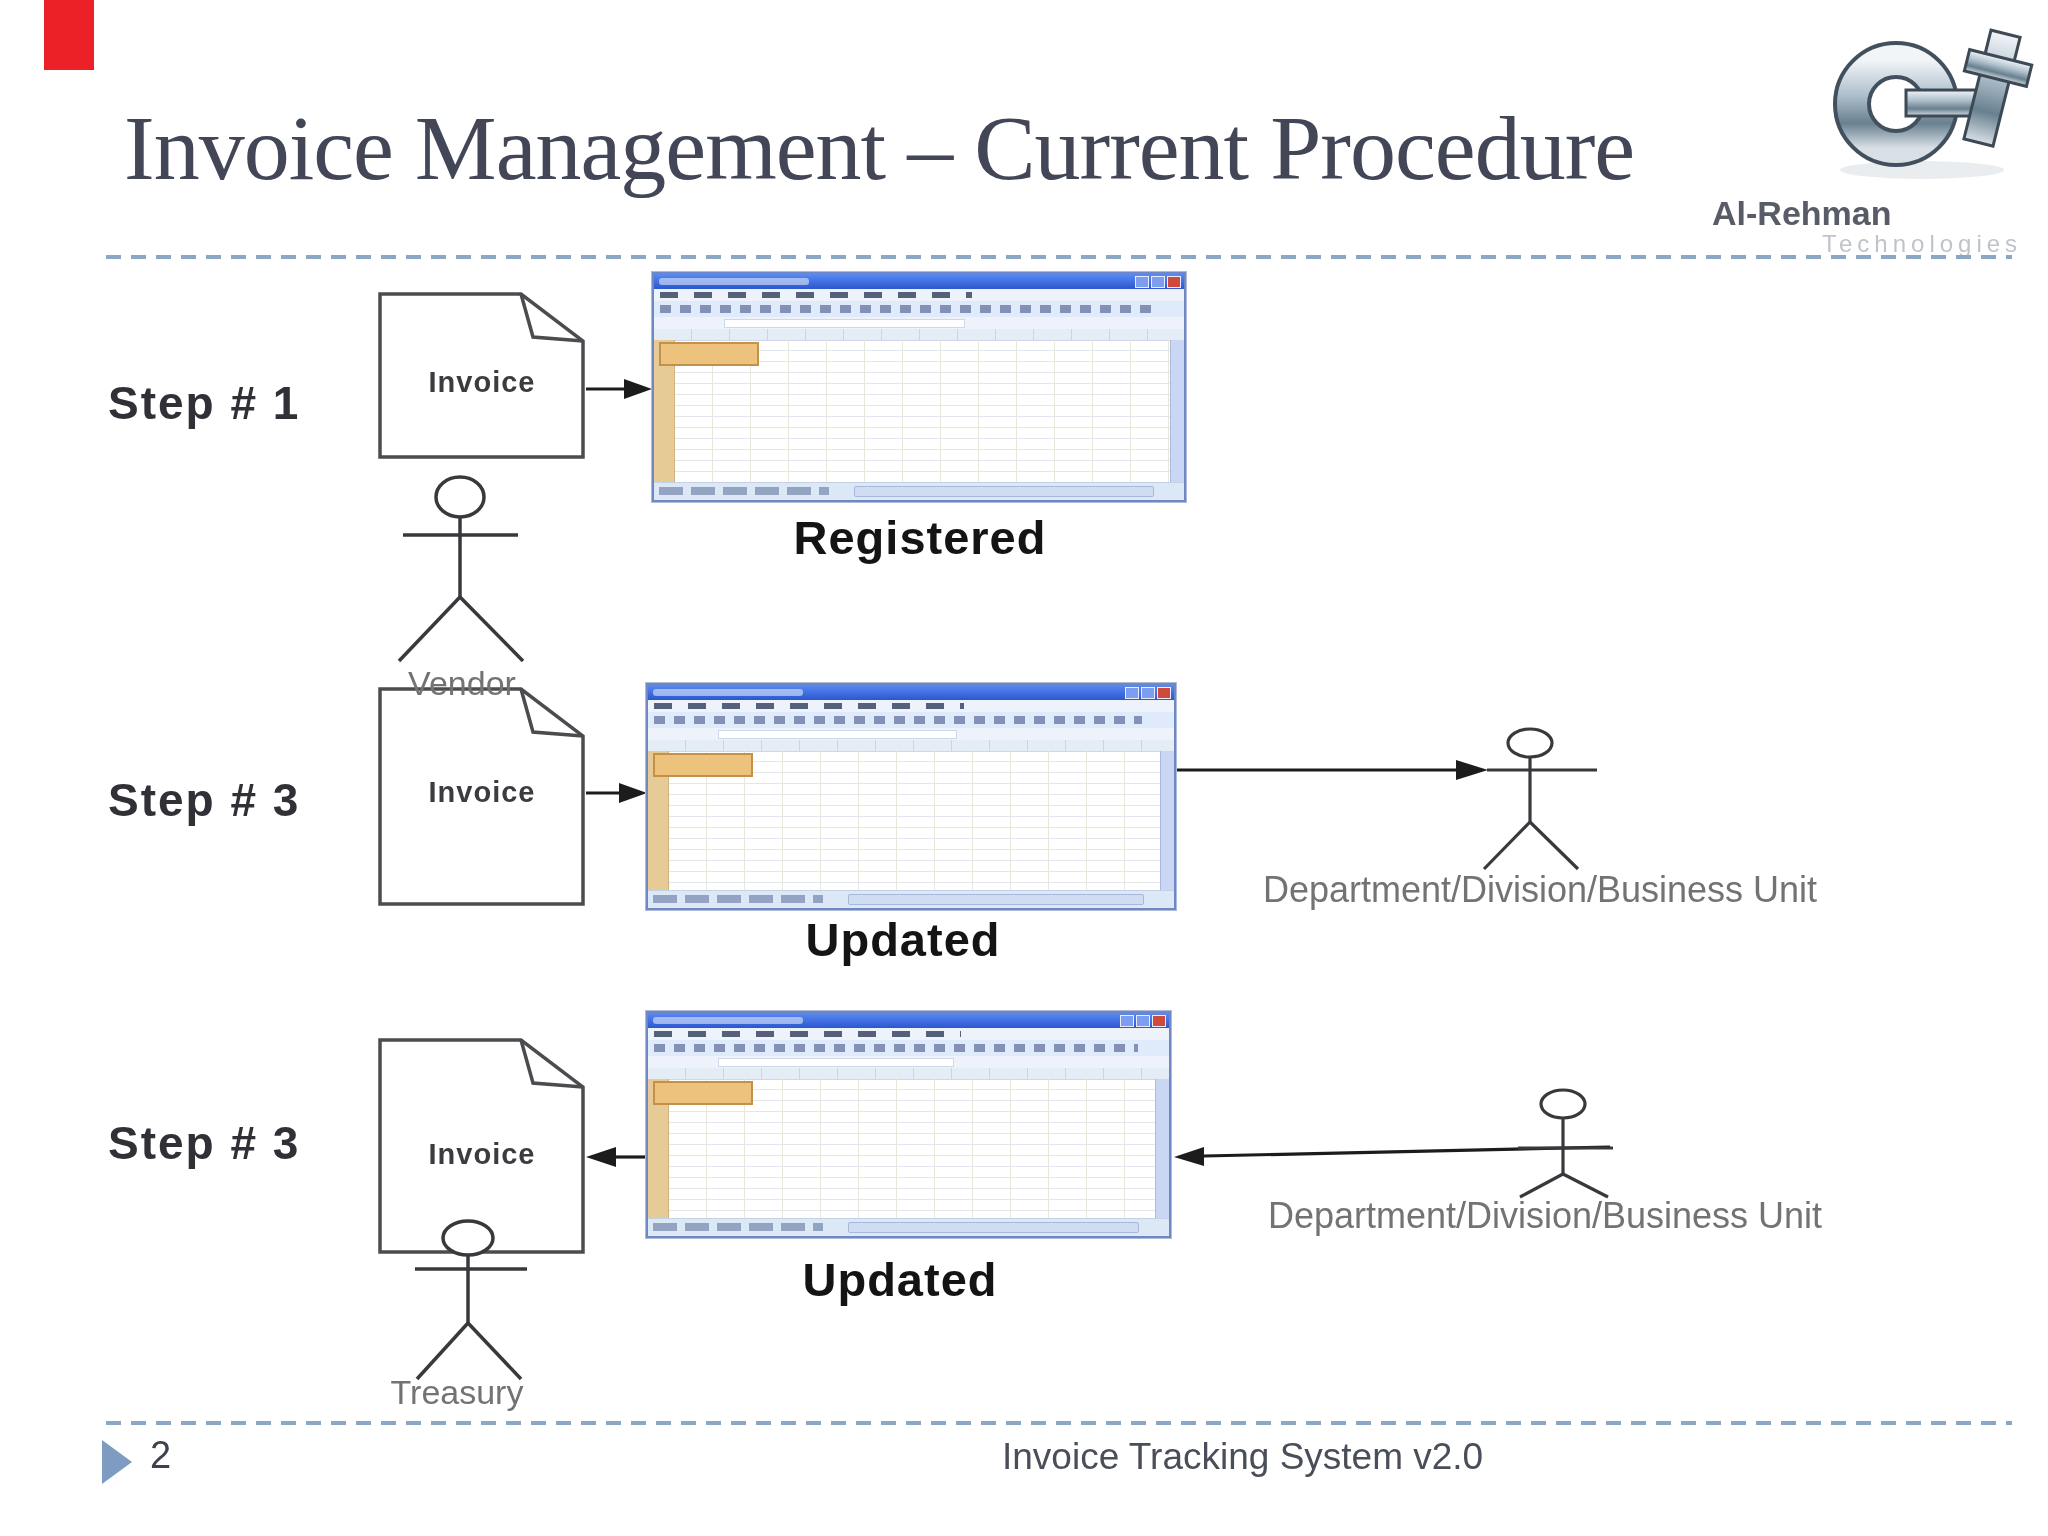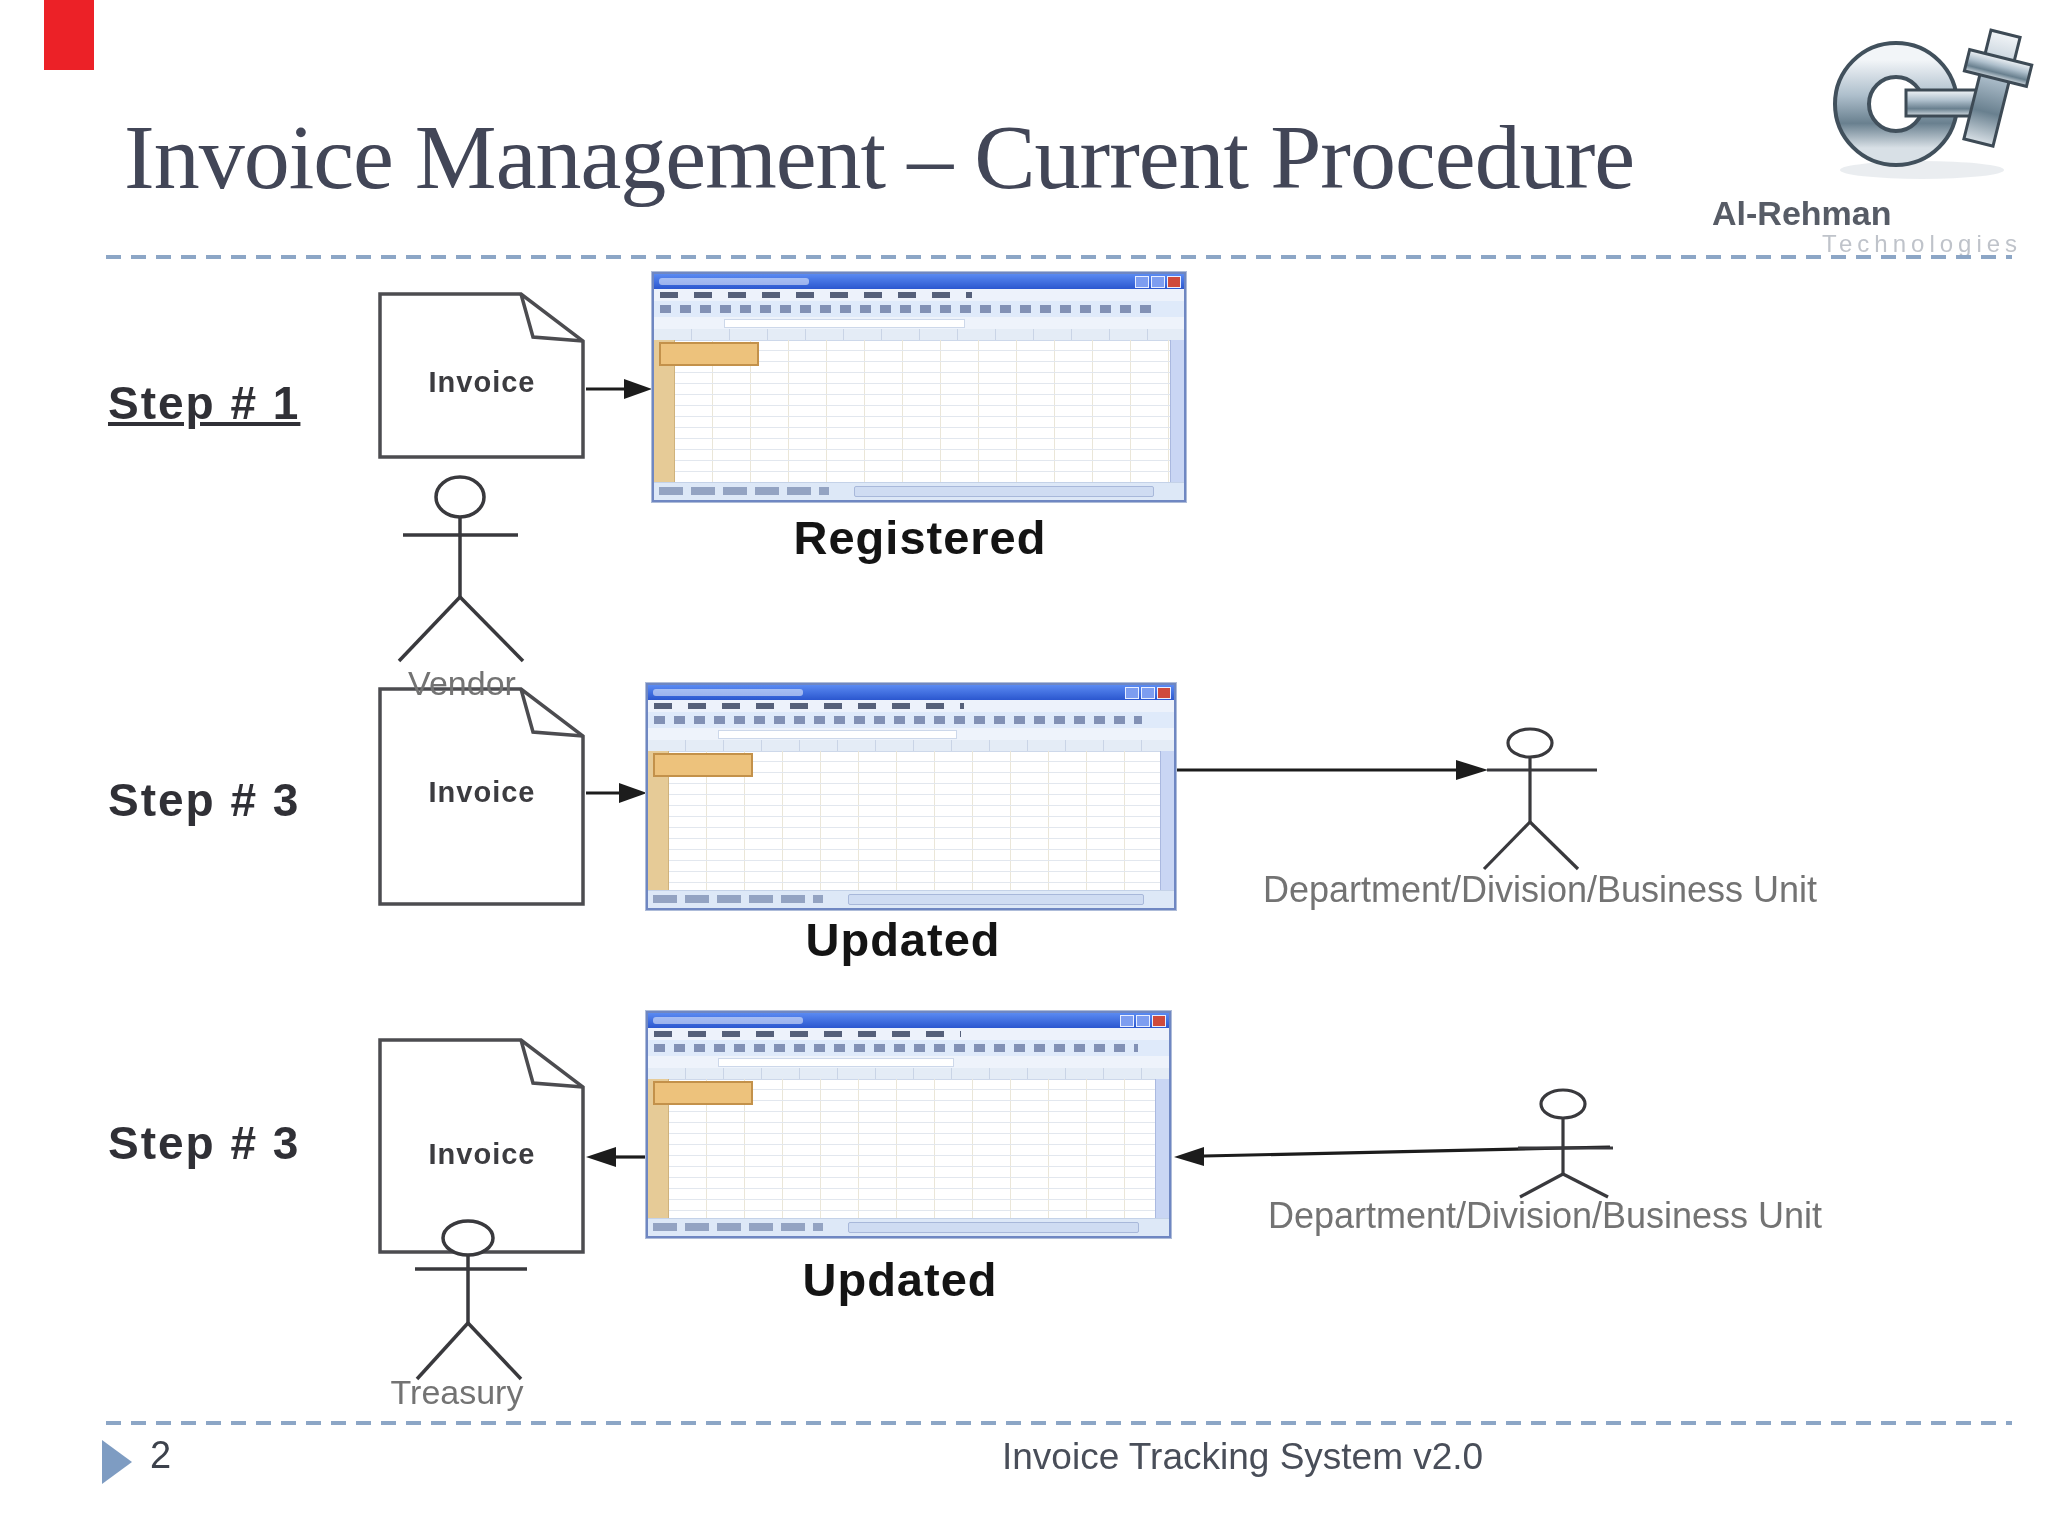--- a/index.html
+++ b/index.html
@@ -3,21 +3,21 @@
 <meta charset="utf-8">
 <style>
   html,body{margin:0;padding:0;background:#ffffff;}
   #slide{position:relative;width:2048px;height:1536px;background:#ffffff;overflow:hidden;
          font-family:"Liberation Sans",sans-serif;}
   .abs{position:absolute;line-height:1;}
   .ctr{transform:translateX(-50%);white-space:nowrap;}
 
   
   #title{left:124px;top:102px;font-family:"Liberation Serif",serif;font-size:92px;
-         color:#424657;letter-spacing:-1px;white-space:nowrap;margin-top:9px;}
+         color:#424657;letter-spacing:-1px;white-space:nowrap;}
 
   
   #marker{left:44px;top:0;width:50px;height:70px;}
 
   
   .divider{left:106px;width:1906px;height:4px;
     background:repeating-linear-gradient(90deg,#8ca6c6 0 15px,transparent 15px 25px);}
   #divider-top{top:255px;} #divider-bottom{top:1421px;}
 
   
@@ -163,21 +163,21 @@
     </g>
     <g stroke="#39393d" stroke-width="3.2" fill="#ffffff">
       <ellipse cx="1563" cy="1104" rx="22" ry="14"></ellipse>
       <line x1="1563" y1="1118" x2="1563" y2="1174"></line>
       <line x1="1518" y1="1148" x2="1613" y2="1148"></line>
       <line x1="1563" y1="1174" x2="1520" y2="1197"></line>
       <line x1="1563" y1="1174" x2="1608" y2="1197"></line>
     </g>
   </svg>
 
-  <div class="abs steplabel" style="top:380px;text-decoration:underline;">Step # 1</div>
+  <div class="abs steplabel" style="top:380px;">Step # 1</div>
   <div class="abs steplabel" style="top:777px;">Step # 3</div>
   <div class="abs steplabel" style="top:1120px;">Step # 3</div>
 
   <div class="abs invoice-txt ctr" style="left:482px;top:368px;">Invoice</div>
   <div class="abs invoice-txt ctr" style="left:482px;top:778px;">Invoice</div>
   <div class="abs invoice-txt ctr" style="left:482px;top:1140px;">Invoice</div>
 
   <div class="xl" style="left:652px;top:272px;width:530px;height:226px;">
     <div class="tb">
         <span class="btns">

